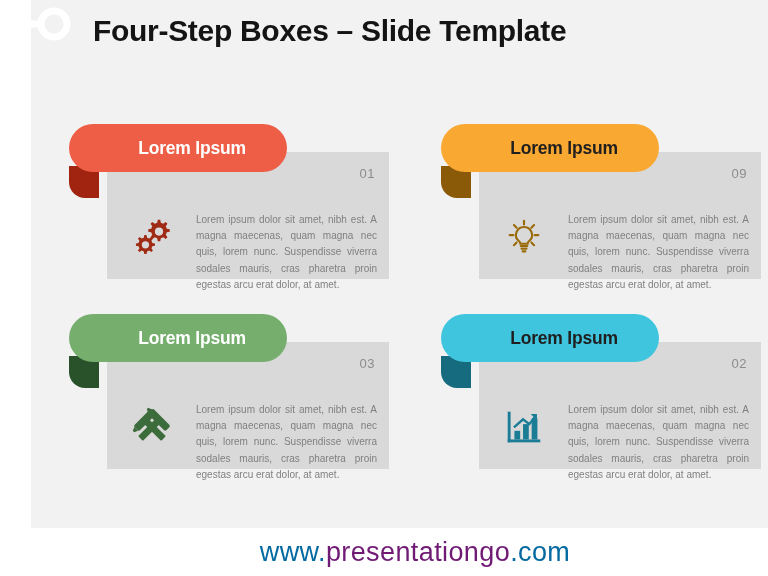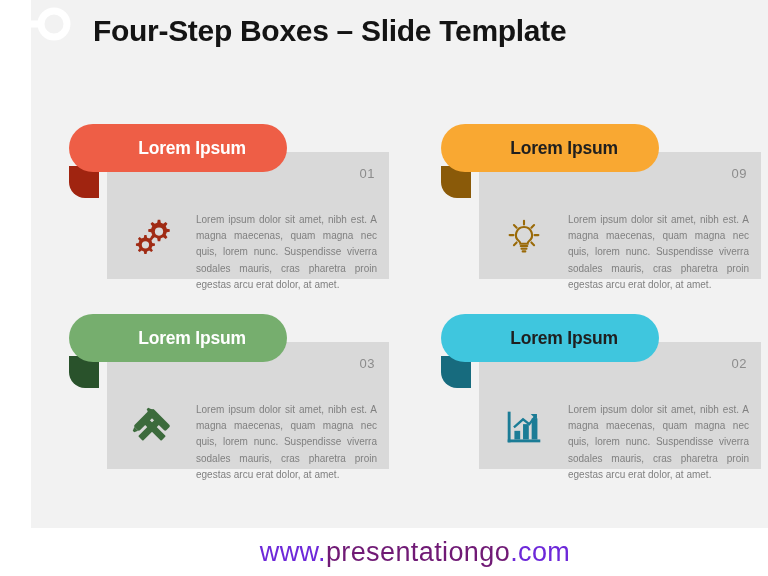--- a/index.html
+++ b/index.html
@@ -140,21 +140,21 @@
     display: flex;
     align-items: center;
     justify-content: center;
   }
   .footer-url {
     font-size: 27px;
     font-family: "Liberation Sans", sans-serif;
     letter-spacing: 0.4px;
     white-space: nowrap;
   }
-  .u-dim { color: #6d28d9; }
+  .u-dim { color: #0369a1; }
   .u-strong { color: #701a75; }
 </style>
 </head>
 <body>
 
 <div id="slide">
 
   <div class="slide-canvas">
 
     <div class="logo-mark">

